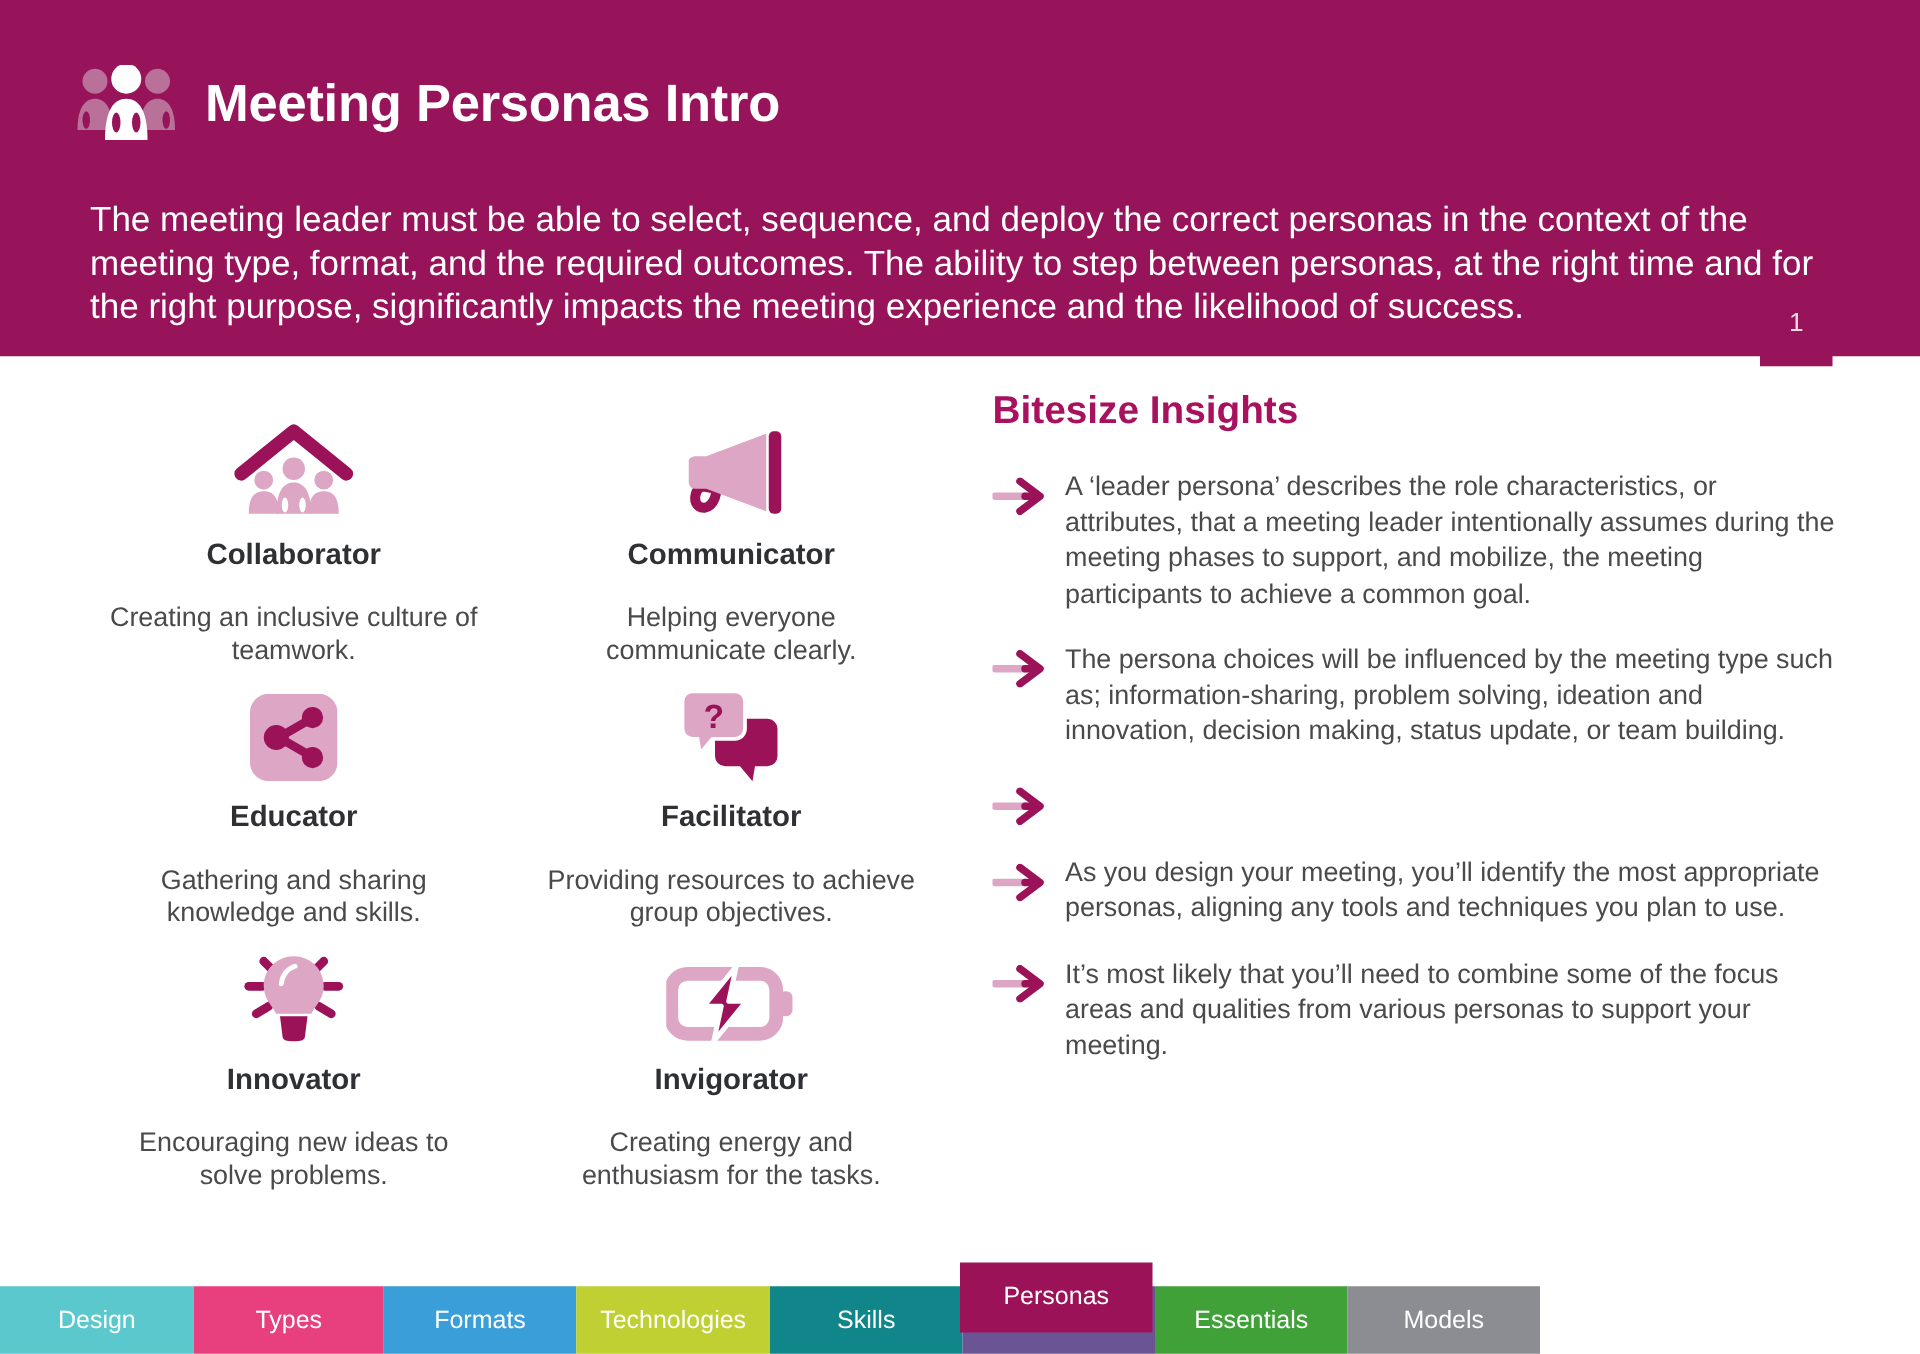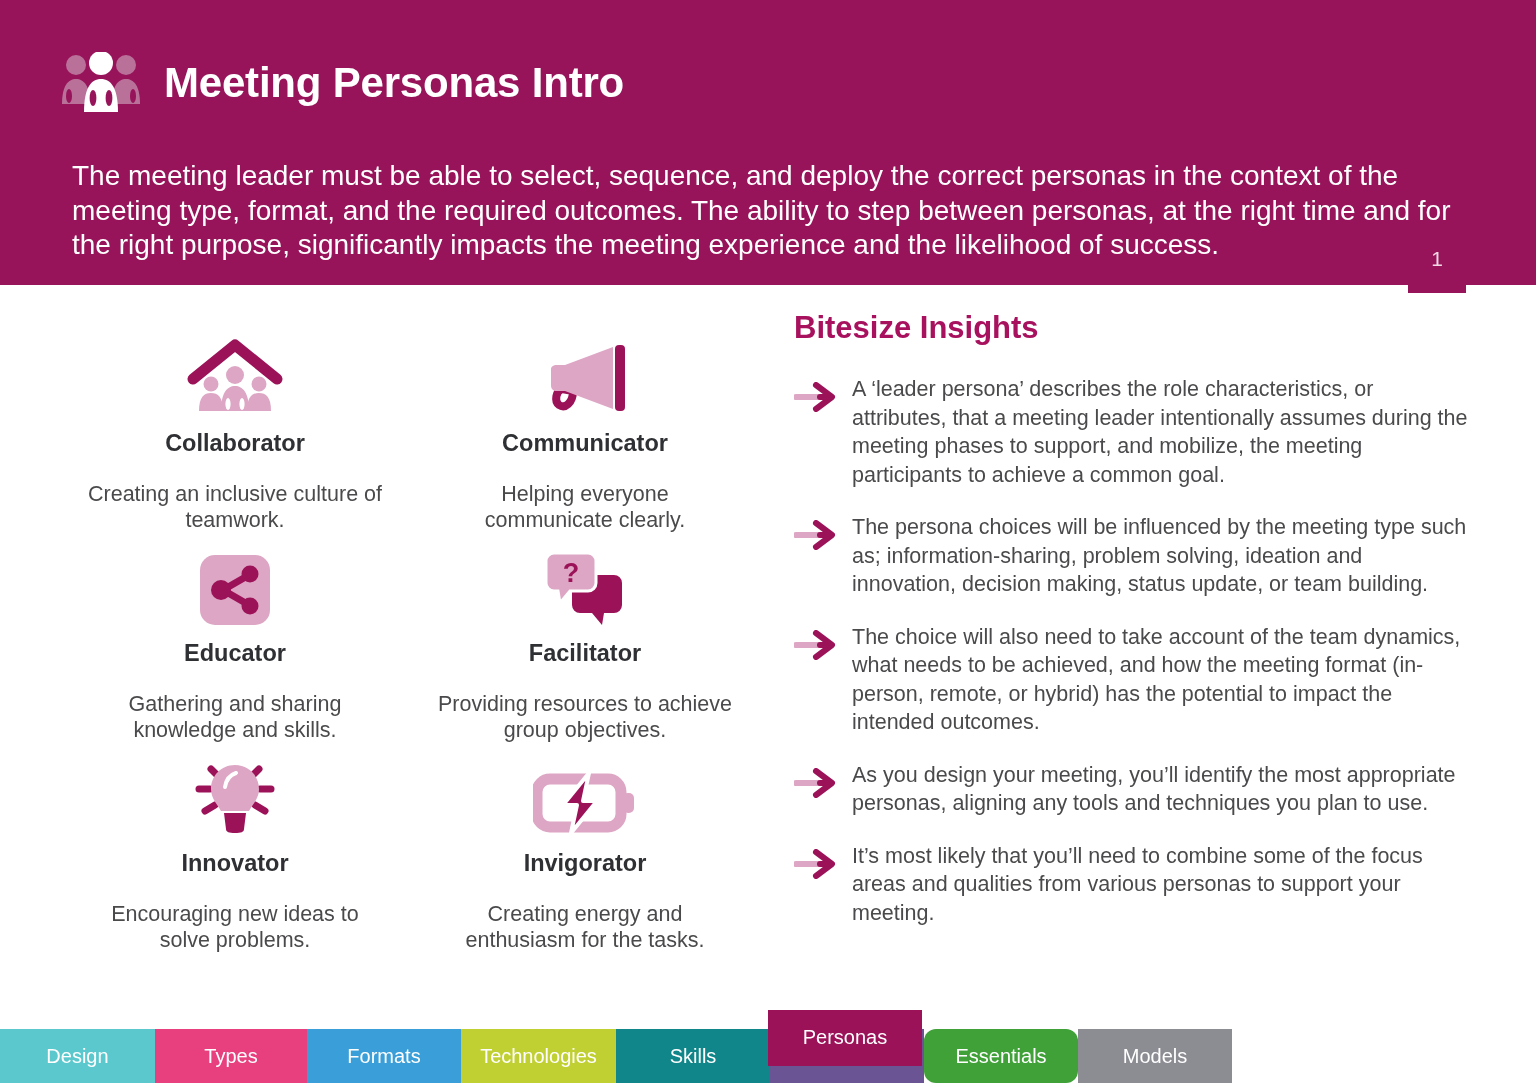--- a/index.html
+++ b/index.html
@@ -318,21 +318,20 @@
     </svg>
     <div class="insight-text">The persona choices will be influenced by the meeting type such as; information-sharing, problem solving, ideation and innovation, decision making, status update, or team building.</div>
   </div>
 
   <div class="insight-row">
     <svg class="arrow-icon" viewBox="0 0 46 30">
       <line x1="2" y1="15" x2="26" y2="15" stroke="#dda6c4" stroke-width="6" stroke-linecap="round"></line>
       <path d="M22 3 L38 15 L22 27" fill="none" stroke="#9c1259" stroke-width="6" stroke-linecap="round" stroke-linejoin="round"></path>
       <line x1="26" y1="15" x2="36" y2="15" stroke="#9c1259" stroke-width="6" stroke-linecap="round"></line>
     </svg>
-    <div class="insight-text">The choice will also need to take account of the team dynamics, what needs to be achieved, and how the meeting format (in-person, remote, or hybrid) has the potential to impact the intended outcomes.</div>
   </div>
 
   <div class="insight-row">
     <svg class="arrow-icon" viewBox="0 0 46 30">
       <line x1="2" y1="15" x2="26" y2="15" stroke="#dda6c4" stroke-width="6" stroke-linecap="round"></line>
       <path d="M22 3 L38 15 L22 27" fill="none" stroke="#9c1259" stroke-width="6" stroke-linecap="round" stroke-linejoin="round"></path>
       <line x1="26" y1="15" x2="36" y2="15" stroke="#9c1259" stroke-width="6" stroke-linecap="round"></line>
     </svg>
     <div class="insight-text">As you design your meeting, you’ll identify the most appropriate personas, aligning any tools and techniques you plan to use.</div>
   </div>
@@ -362,19 +361,19 @@
     </div>
   <div class="nav-tab active" style="background: rgb(156, 18, 89); left: 768px; width: 154px;">
       <span>Personas</span>
     </div>
   <div class="nav-tab" style="background: rgb(17, 134, 138); width: 154px; flex: 0 0 154px;">
       <span>Skills</span>
     </div>
   <div class="nav-tab" style="background: rgb(107, 84, 148); width: 154px; flex: 0 0 154px;">
       <span>Comms</span>
     </div>
-  <div class="nav-tab" style="background: rgb(64, 161, 57); width: 154px; flex: 0 0 154px; border-radius: 12px;">
+  <div class="nav-tab" style="background: rgb(64, 161, 57); width: 154px; flex: 0 0 154px;">
       <span>Essentials</span>
     </div>
   <div class="nav-tab" style="background: rgb(140, 140, 147); width: 154px; flex: 0 0 154px;">
       <span>Models</span>
     </div>
 </div>
 
 </body></html>

